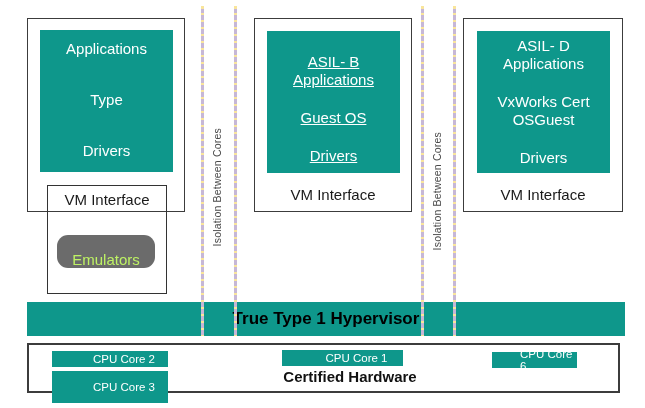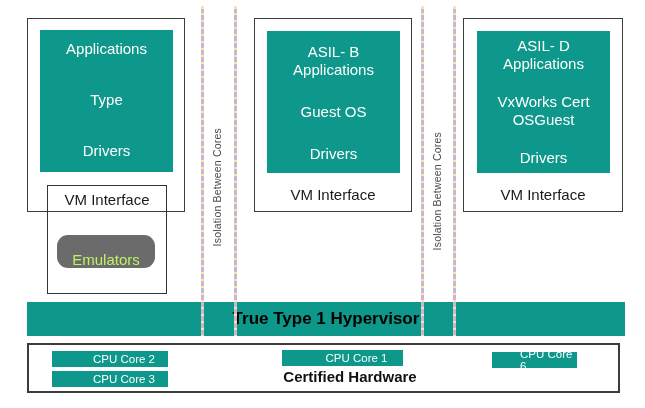--- a/index.html
+++ b/index.html
@@ -18,21 +18,21 @@
   
   .outer-box{border:1.5px solid var(--border-dark);background:transparent;z-index:1;}
   
   .teal-stack{
     background:var(--teal);color:#fff;display:flex;flex-direction:column;
     align-items:center;justify-content:space-between;text-align:center;
     font-size:15px;font-weight:500;line-height:18px;z-index:2;gap:20px;
   }
   .stack-item{white-space:pre-line;}
   .pad1{padding:10px 0 12px;}
-  .pad2{padding:12px 0 10px;}
+  .pad2{padding:22px 0 10px;text-decoration:underline;}
   .pad3{padding:6px 0 8px;}
   .vm-label{
     color:#1a1a1a;font-size:15px;text-align:center;line-height:22px;z-index:3;
   }
   .vm-box{border:1.5px solid #333;background:transparent;z-index:2;}
   .emulators{
     background:var(--emulator-gray);color:#bef264;font-size:15px;
     display:flex;align-items:flex-end;justify-content:center;z-index:3;border-radius:11px;
   }
   
@@ -104,18 +104,18 @@
     <div class="stack-item">Drivers</div>
   </div>
   <div class="abs vm-label" style="left:463px;top:184px;width:160px;">VM Interface</div>
 
   <div class="abs hypervisor" style="left:27px;top:302px;width:598px;height:34px;">
     <span>True Type 1 Hypervisor</span>
   </div>
 
   <div class="abs hardware-box" style="left:27px;top:343px;width:593px;height:50px;"></div>
   <div class="abs core-badge" style="left:52px;top:351px;width:116px;height:16px;">CPU Core 2</div>
-  <div class="abs core-badge" style="left:52px;top:371px;width:116px;height:16px;">CPU Core 3</div>
+  <div class="abs core-badge" style="left:52px;top:371px;width:116px;height:32px;">CPU Core 3</div>
   <div class="abs core-badge" style="left:282px;top:350px;width:121px;height:16px;">CPU Core 1</div>
   <div class="abs core-badge" style="left:492px;top:352px;width:85px;height:16px;">CPU Core 6</div>
   <div class="abs hw-label" style="left:225px;top:368px;width:250px;">Certified Hardware</div>
 
 </div>
 
 </body></html>

